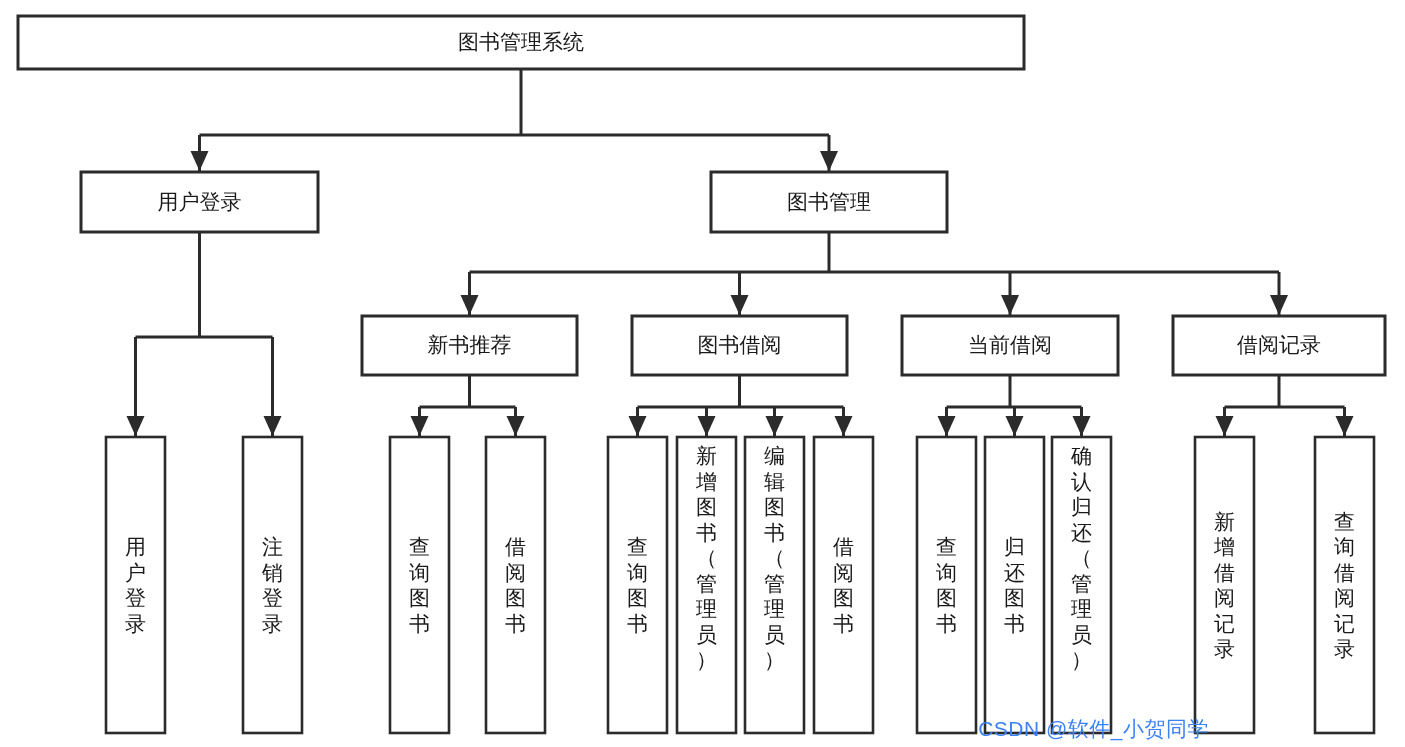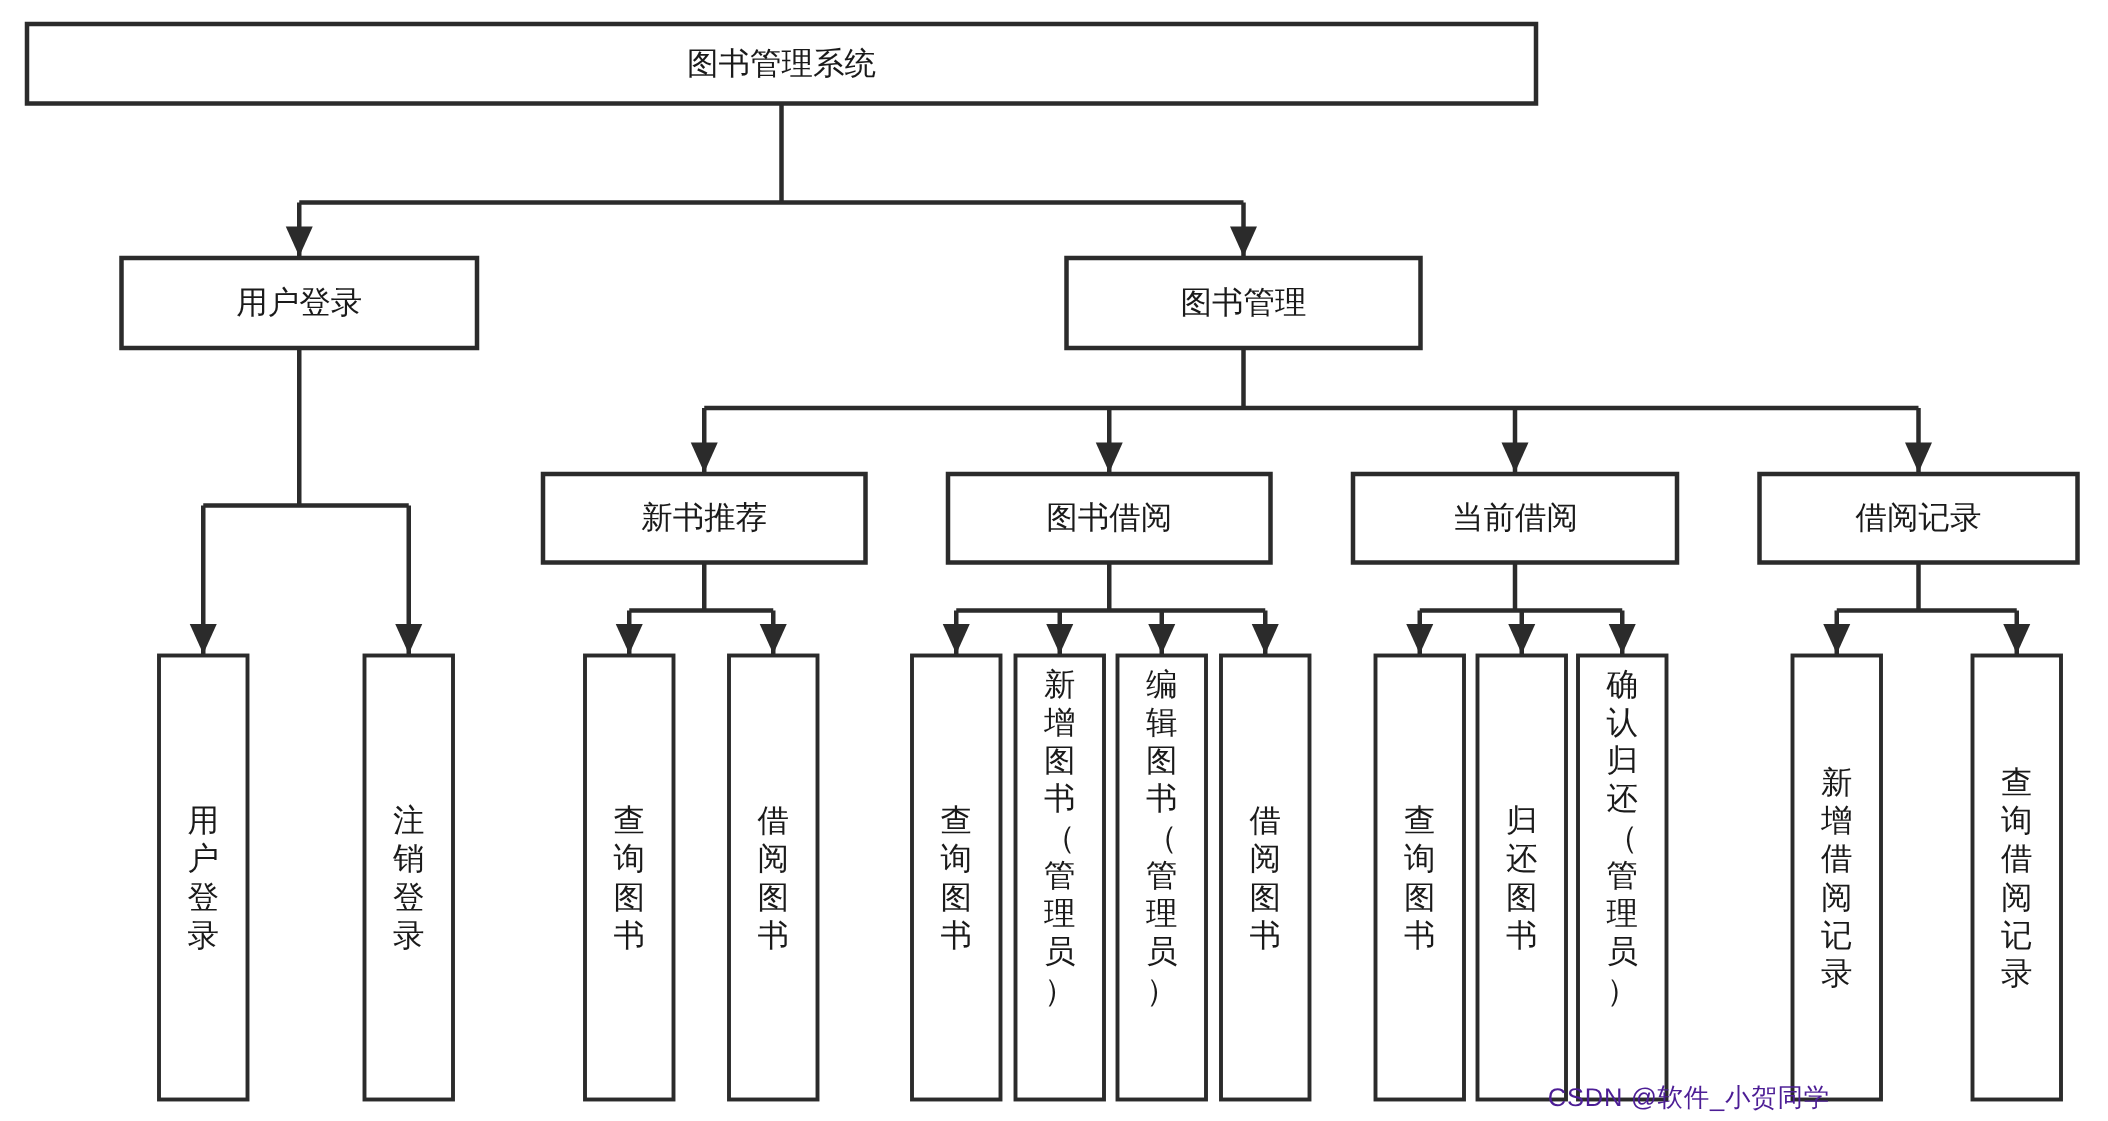--- a/index.html
+++ b/index.html
@@ -52,25 +52,25 @@
     dominant-baseline: middle;
   }
   .node-label-v {
     font-family: "Liberation Sans", "DejaVu Sans", sans-serif;
     font-size: 21px;
     fill: #1a1a1a;
     text-anchor: middle;
   }
   .watermark {
     position: absolute;
-    right: 3px;
+    right: 14px;
     bottom: 4px;
     font-family: "Liberation Sans", "DejaVu Sans", sans-serif;
-    font-size: 17px;
-    color: #4c1d95;
+    font-size: 21px;
+    color: #3b82f6;
     white-space: nowrap;
     letter-spacing: 0.5px;
     user-select: none;
   }
 </style>
 </head>
 <body>
 
 <div id="diagram-root">
   <svg class="canvas" viewBox="0 0 1405 747" xmlns="http://www.w3.org/2000/svg">

